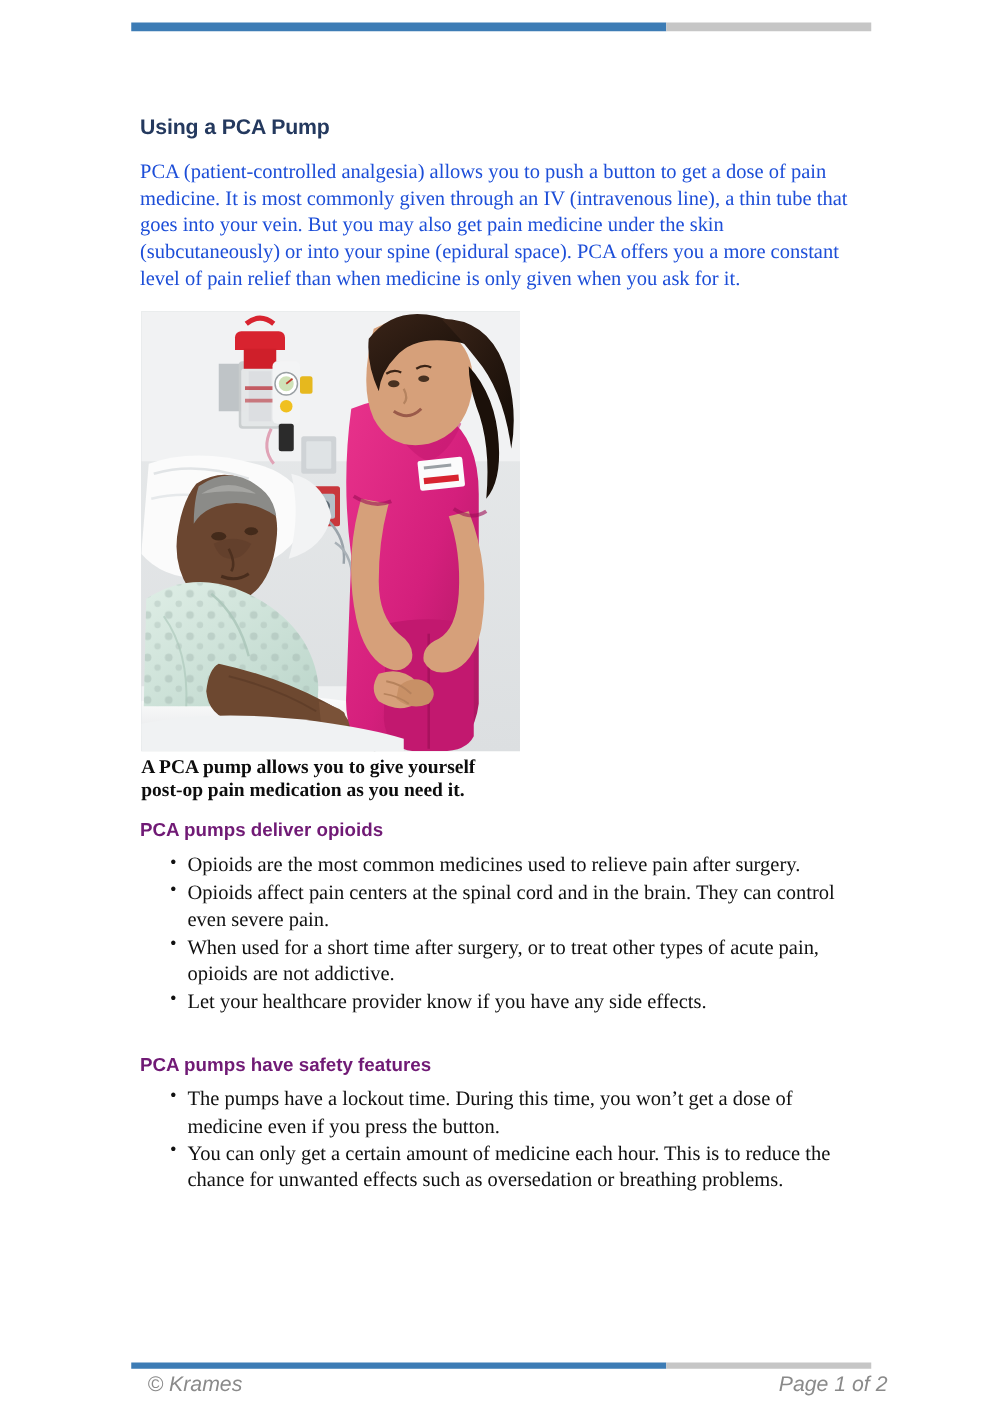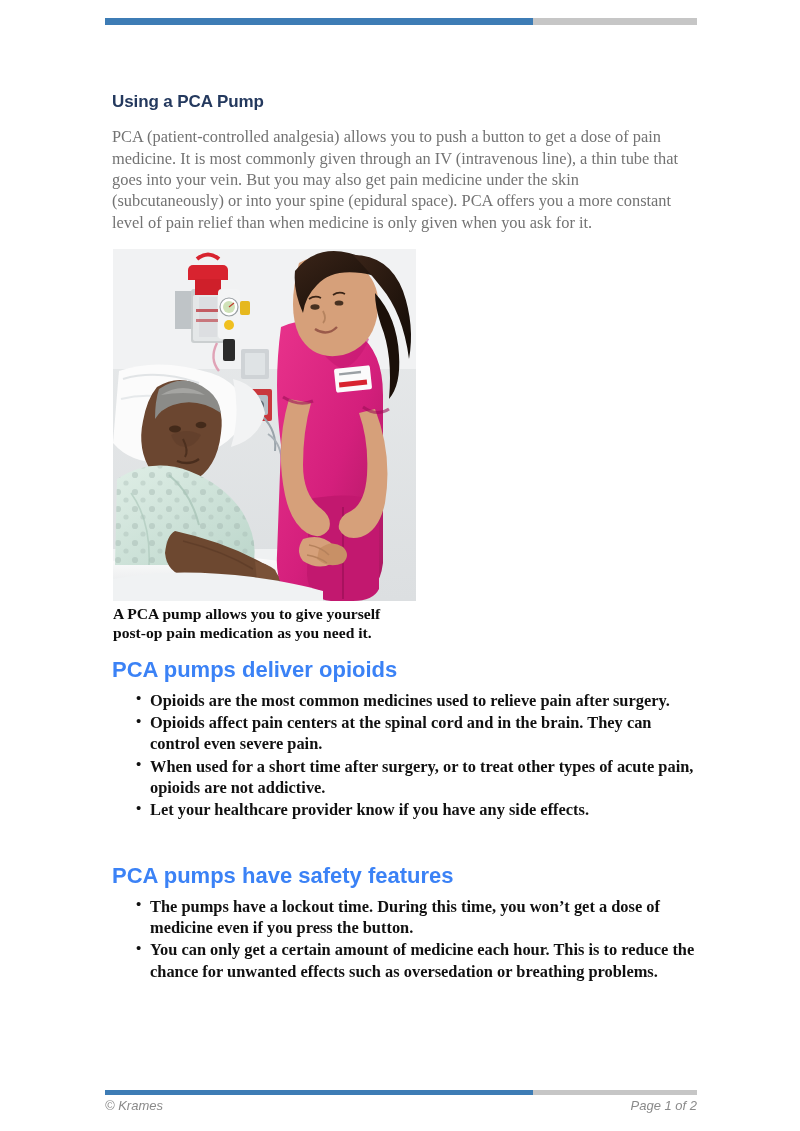--- a/index.html
+++ b/index.html
@@ -58,21 +58,21 @@
     color: #24395e;
     letter-spacing: -0.1px;
     line-height: 1.2;
   }
 
   p.intro {
     margin: 0;
     font-size: 16.4px;
     line-height: 1.30;
     text-align: left;
-    color: #737373;
+    color: #1d4ed8;
     width: 580px;
   }
 
   
   figure.photo-figure {
     margin: 16px 0 0 1px;
     width: 277px;
   }
   .photo {
     position: relative;
@@ -89,35 +89,34 @@
     font-weight: bold;
     line-height: 1.20;
     color: #0d0d0d;
     width: 300px;
   }
 
   
   h2.section-heading {
     margin: 14px 0 6px 0;
     font-family: "Liberation Sans", "DejaVu Sans", sans-serif;
-    font-size: 22px;
+    font-size: 15px;
     font-weight: bold;
-    color: #3b82f6;
+    color: #701a75;
     line-height: 1.25;
   }
   h2.section-heading.spaced-top {
-    margin-top: 42px;
+    margin-top: 32px;
   }
 
   
   ul.bullets {
     margin: 0;
     padding: 0 0 0 38px;
     list-style: none;
-    font-weight: bold;
   }
   ul.bullets li {
     position: relative;
     font-size: 16.4px;
     line-height: 1.295;
     margin: 0 0 1px 0;
     padding-left: 0;
     color: #111111;
   }
   ul.bullets li::before {
@@ -144,29 +143,29 @@
     height: 100%;
     background: #3d7cb5;
   }
   .footer-rule .seg-gray {
     flex: 1;
     height: 100%;
     background: #c6c6c6;
   }
   .footer-text {
     position: absolute;
-    left: 105px;
+    left: 118px;
     top: 1098px;
     width: 592px;
     display: flex;
     justify-content: space-between;
     align-items: baseline;
     font-family: "Liberation Sans", "DejaVu Sans", sans-serif;
     font-style: italic;
-    font-size: 13px;
+    font-size: 17px;
     color: #8a8a8a;
   }
 </style>
 </head>
 <body>
 
 <div class="page">
 
   <div class="header-rule">
     <div class="seg-blue"></div>

